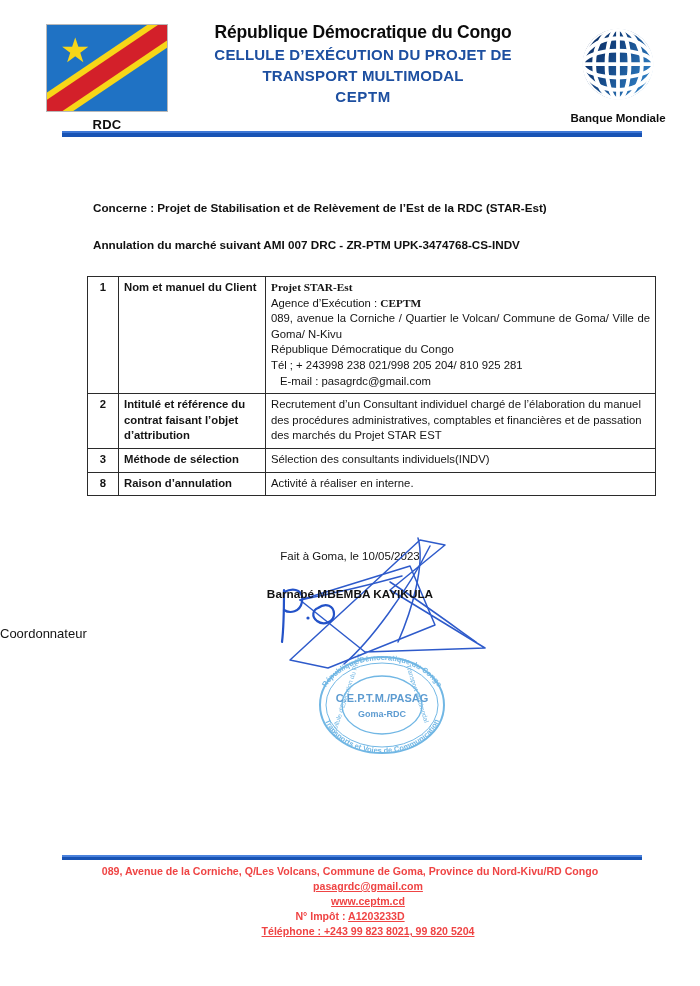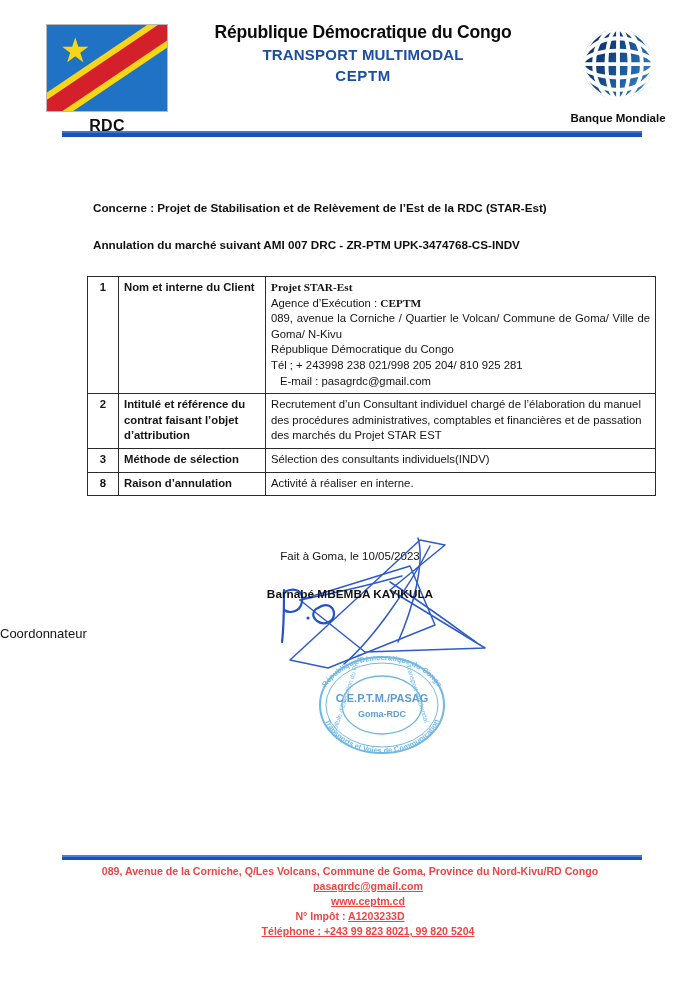--- a/index.html
+++ b/index.html
@@ -61,21 +61,21 @@
     font-size: 34px;
     line-height: 30px;
   }
   .flag-star::before {
     content: "\2605";
     position: absolute;
     left: 0; top: 0;
   }
   .flag-caption {
     text-align: center;
-    font-size: 16px;
+    font-size: 13px;
     font-weight: bold;
     color: #0e0e0e;
     margin-top: 5px;
     letter-spacing: 0.3px;
   }
 
   .head-titles {
     position: absolute;
     left: 168px; top: 22px;
     width: 390px;
@@ -263,20 +263,21 @@
     <div class="flag">
       <div class="flag-stripe-y"></div>
       <div class="flag-stripe-r"></div>
       <div class="flag-star"></div>
     </div>
     <div class="flag-caption">RDC</div>
   </div>
 
   <div class="head-titles">
     <div class="ht-line1">République Démocratique du Congo</div>
+    <div class="ht-blue">CELLULE D’EXÉCUTION DU PROJET DE</div>
     <div class="ht-blue">TRANSPORT MULTIMODAL</div>
     <div class="ht-blue small">CEPTM</div>
   </div>
 
   <div class="wb-wrap">
     <svg class="wb-globe" viewBox="0 0 120 92">
       <defs>
         <linearGradient id="wbg" x1="0" y1="0" x2="1" y2="0.6">
           <stop offset="0" stop-color="#0b2a5e"></stop>
           <stop offset="0.45" stop-color="#13427f"></stop>
@@ -308,21 +309,21 @@
 
 <div class="subject-block">
   <div class="subject-line">Concerne : Projet de Stabilisation et de Relèvement de l’Est de la RDC (STAR-Est)</div>
   <div class="subject-line second">Annulation du marché suivant AMI 007 DRC - ZR-PTM UPK-3474768-CS-INDV</div>
 </div>
 
 <table class="tbl">
   <tbody>
     <tr>
       <td class="c-num">1</td>
-      <td class="c-lab">Nom et interne du Client</td>
+      <td class="c-lab">Nom et manuel du Client</td>
       <td class="c-val r1val">
         <div class="val-b">Projet STAR-Est</div>
         <div><span>Agence d’Exécution : </span><span class="val-b">CEPTM</span></div>
         <div class="just">089, avenue la Corniche / Quartier le Volcan/ Commune de Goma/ Ville de Goma/ N-Kivu</div>
         <div>République Démocratique du Congo</div>
         <div>Tél ; + 243998 238 021/998 205 204/ 810 925 281</div>
         <div class="indent-1">E-mail : pasagrdc@gmail.com</div>
       </td>
     </tr>
     <tr>

